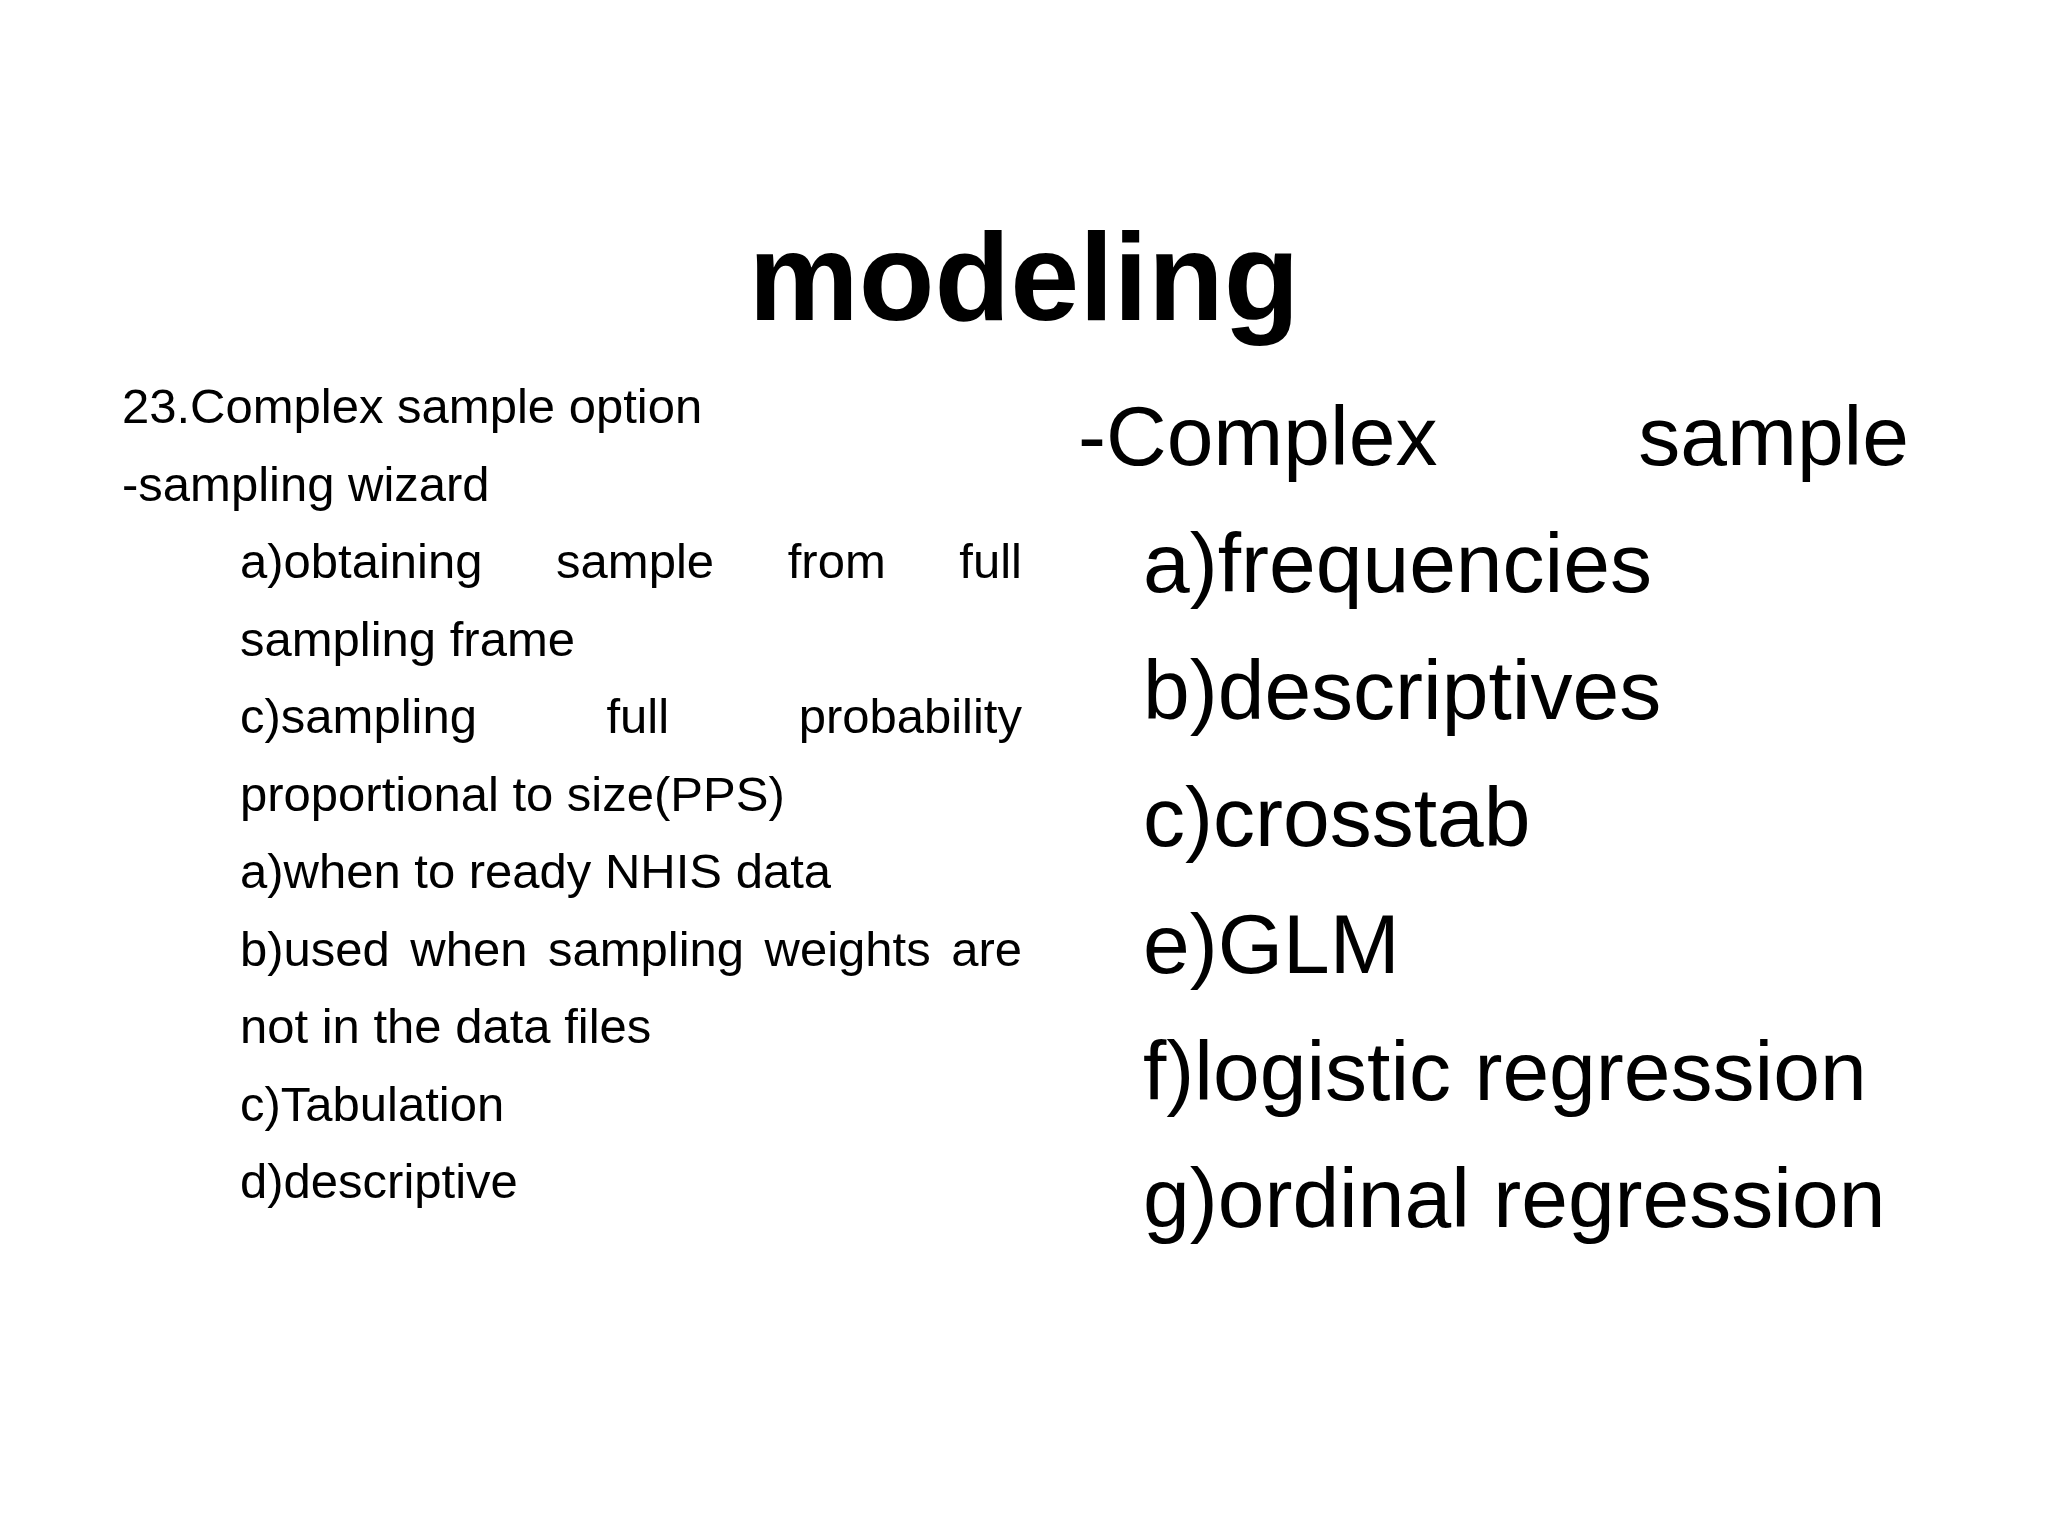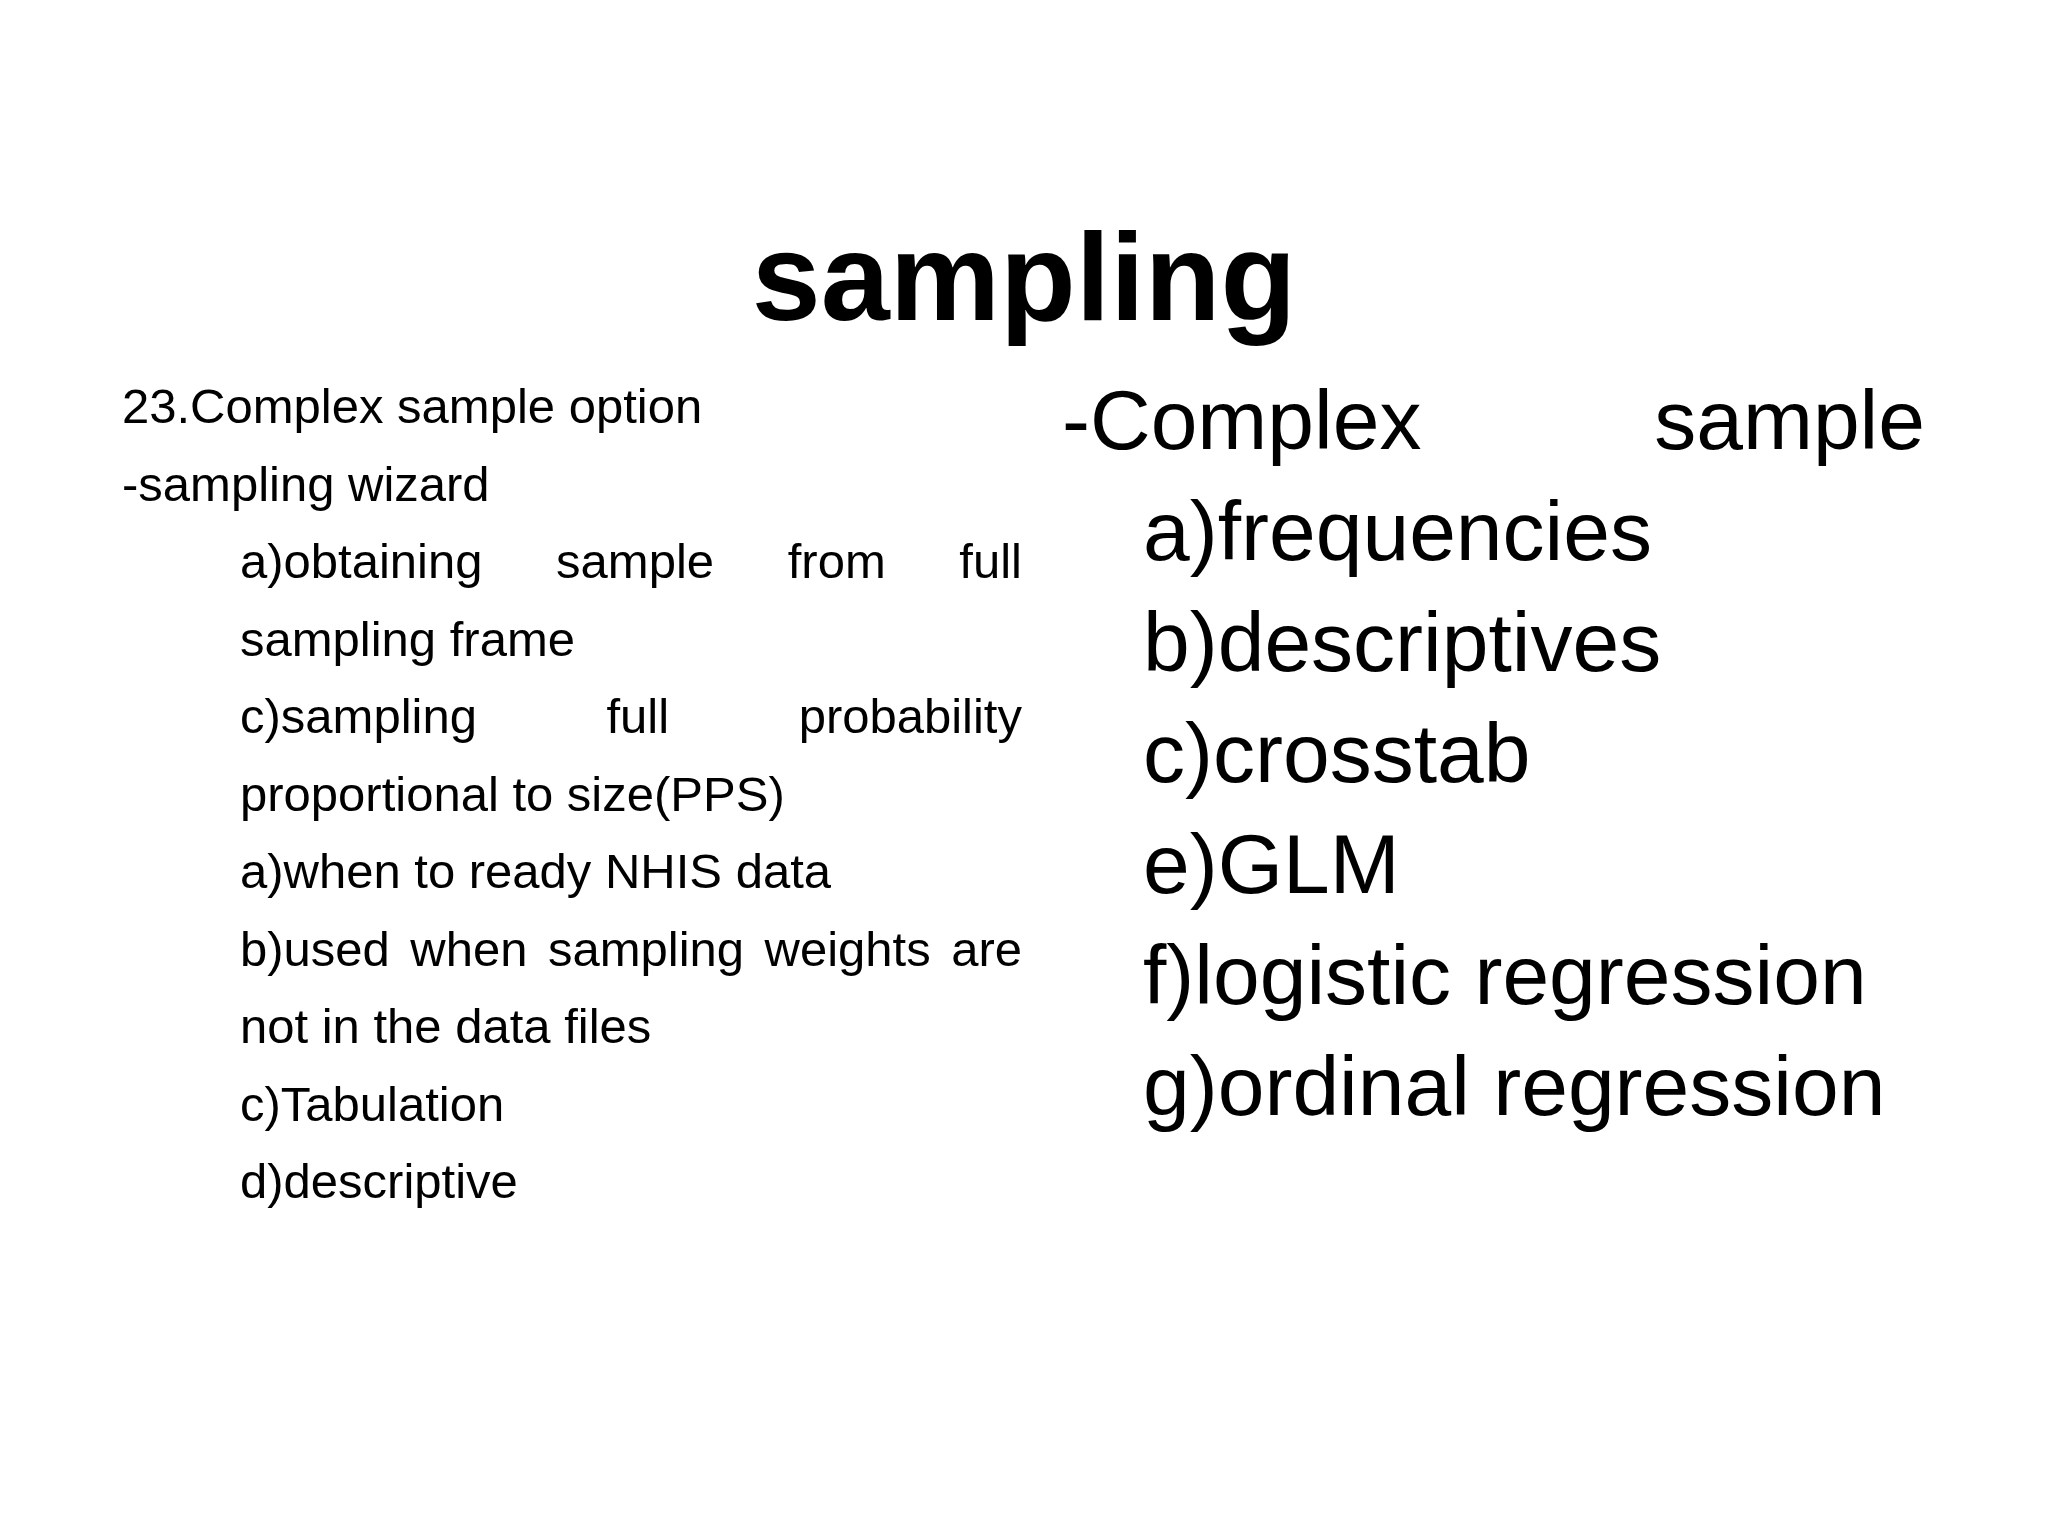--- a/index.html
+++ b/index.html
@@ -50,38 +50,38 @@
   }
   .col-right {
     position: absolute;
     left: 1062px;
     top: 365px;
     width: 863px;
     font-size: 84px;
     line-height: 111px;
   }
   .col-right p {
-    margin: 0;
+    margin: 16px;
     padding: 0;
   }
   .col-right p.heading {
     text-align: justify;
     text-align-last: justify;
   }
   .col-right p.sub {
     margin-left: 81px;
     white-space: nowrap;
   }
 </style>
 </head>
 <body>
 
 <div class="slide">
 
-  <h1 class="slide-title">sampling</h1>
+  <h1 class="slide-title">modeling</h1>
 
   <div class="col-left">
     <p class="top">23.Complex sample option</p>
     <p class="top">-sampling wizard</p>
     <p class="sub">a)obtaining sample from full sampling frame</p>
     <p class="sub">c)sampling full probability proportional to size(PPS)</p>
     <p class="sub">a)when to ready NHIS data</p>
     <p class="sub">b)used when sampling weights are not in the data files</p>
     <p class="sub">c)Tabulation</p>
     <p class="sub">d)descriptive</p>

